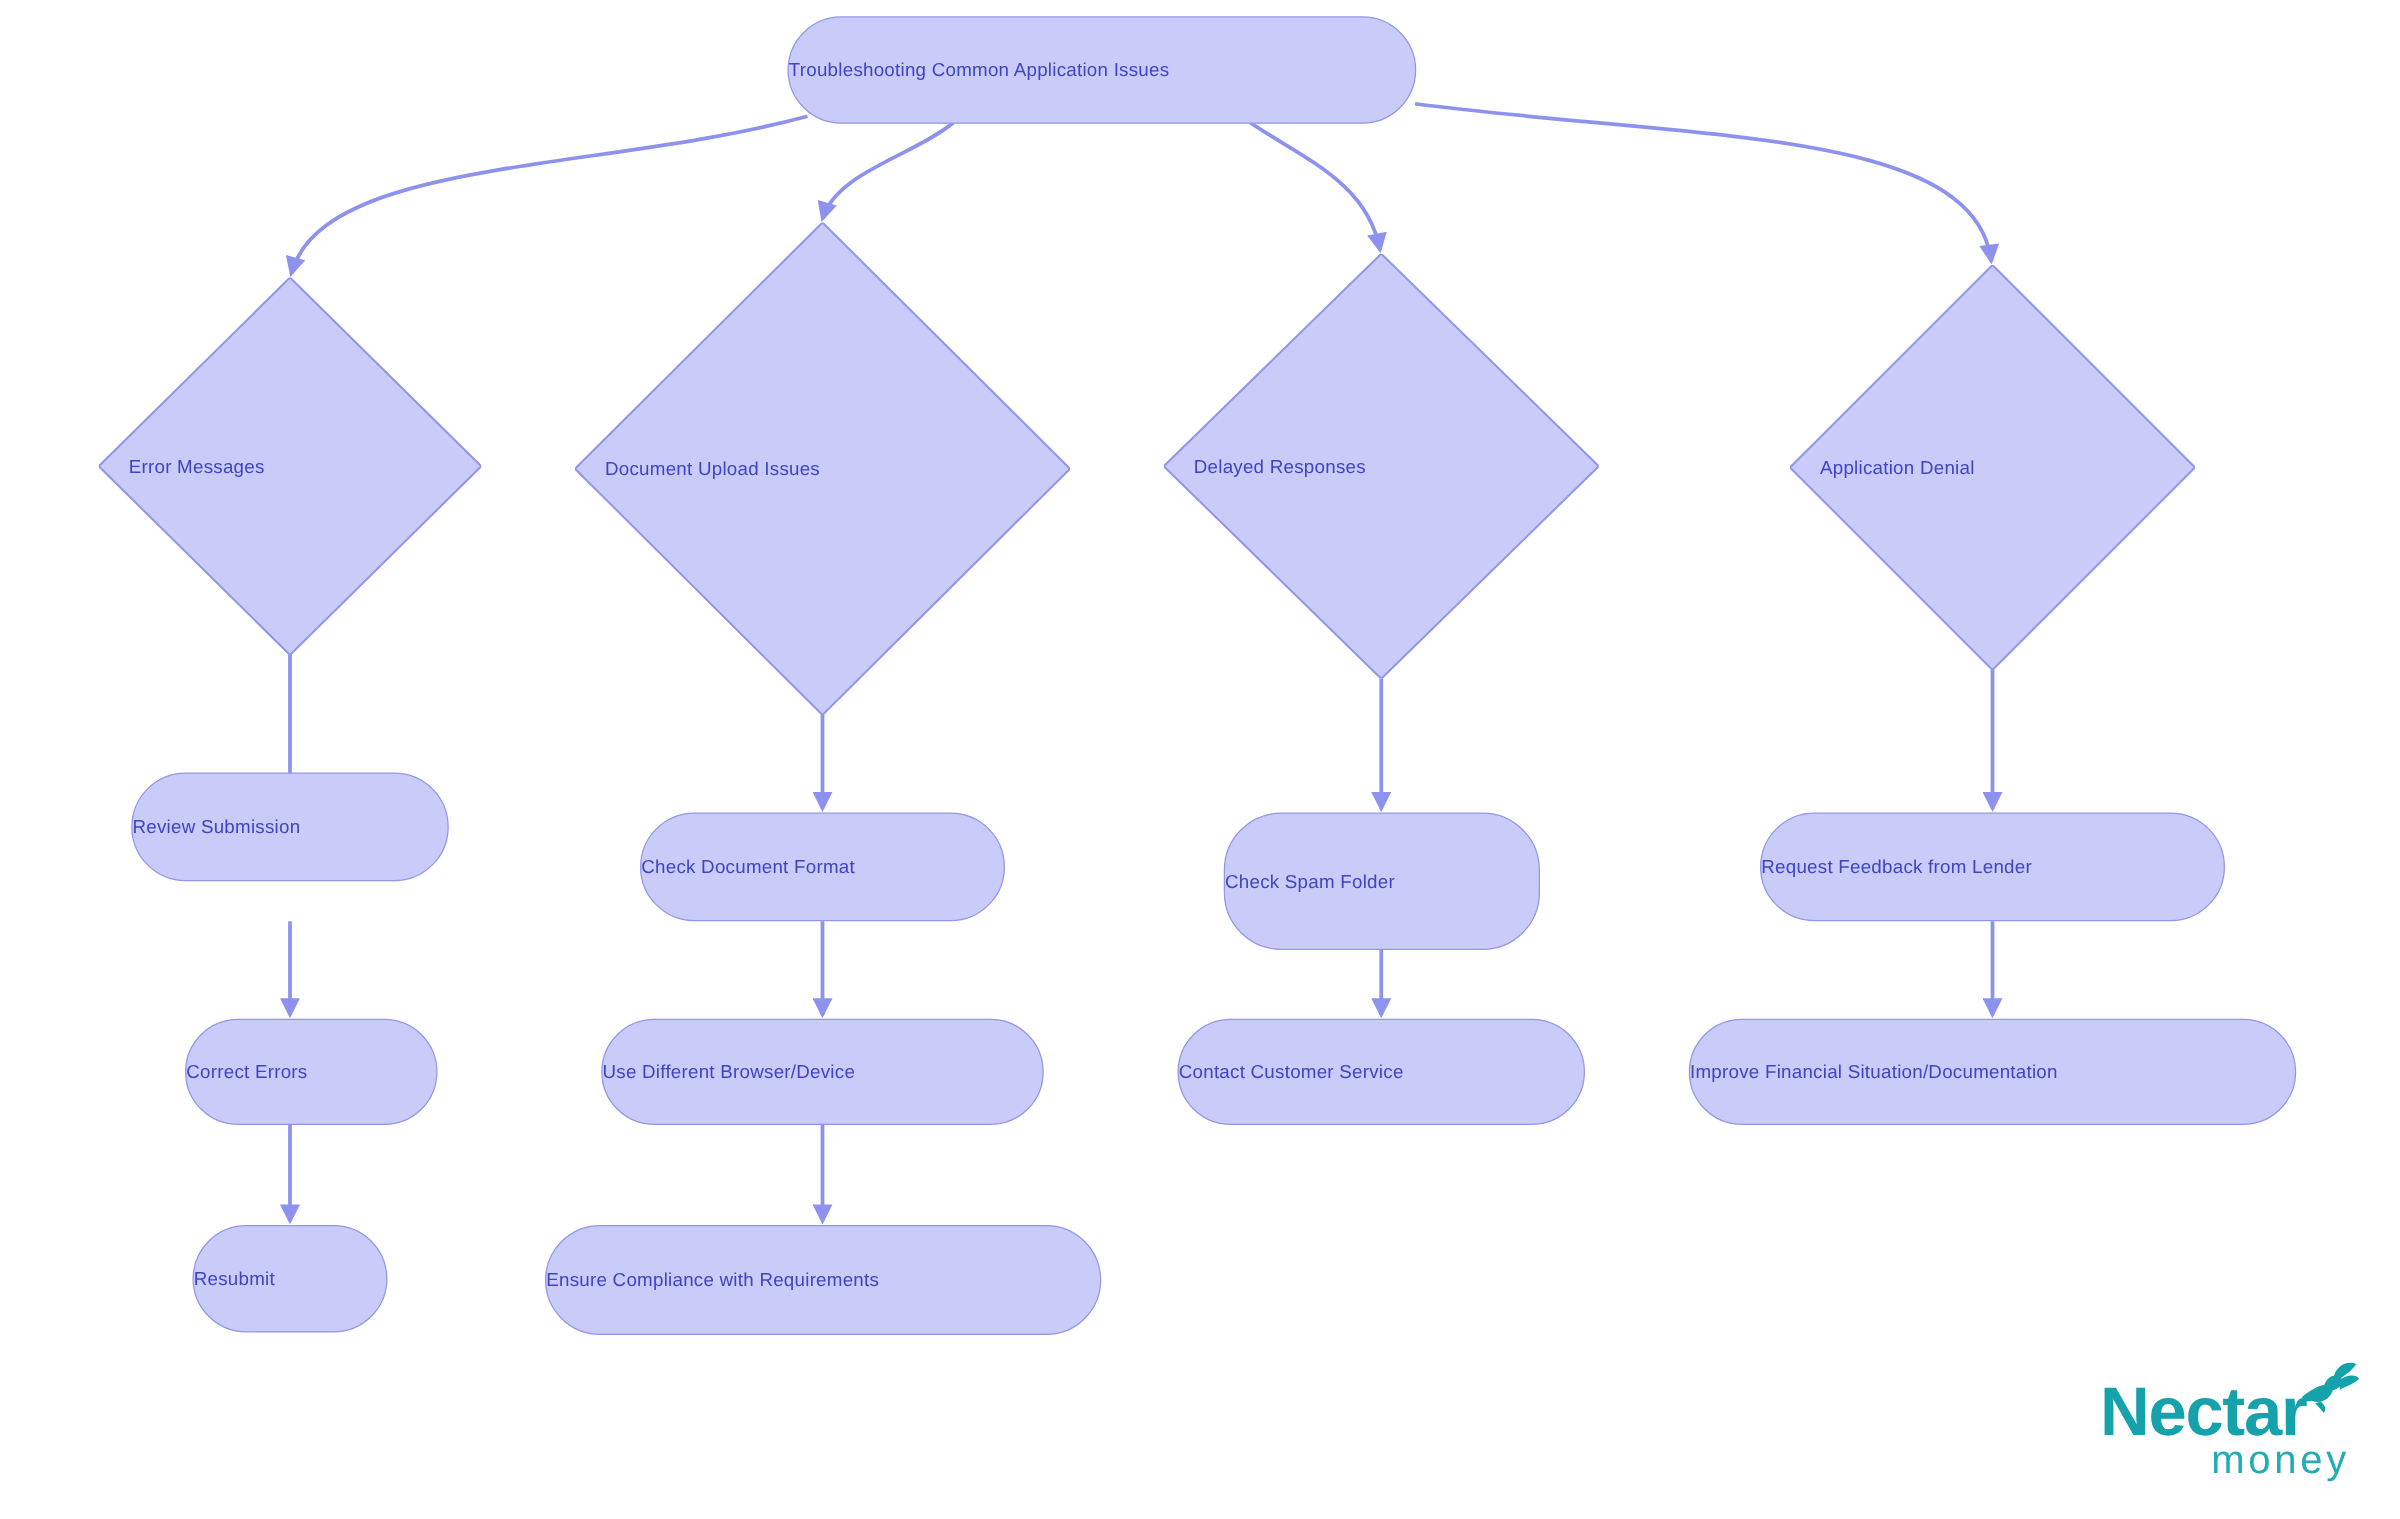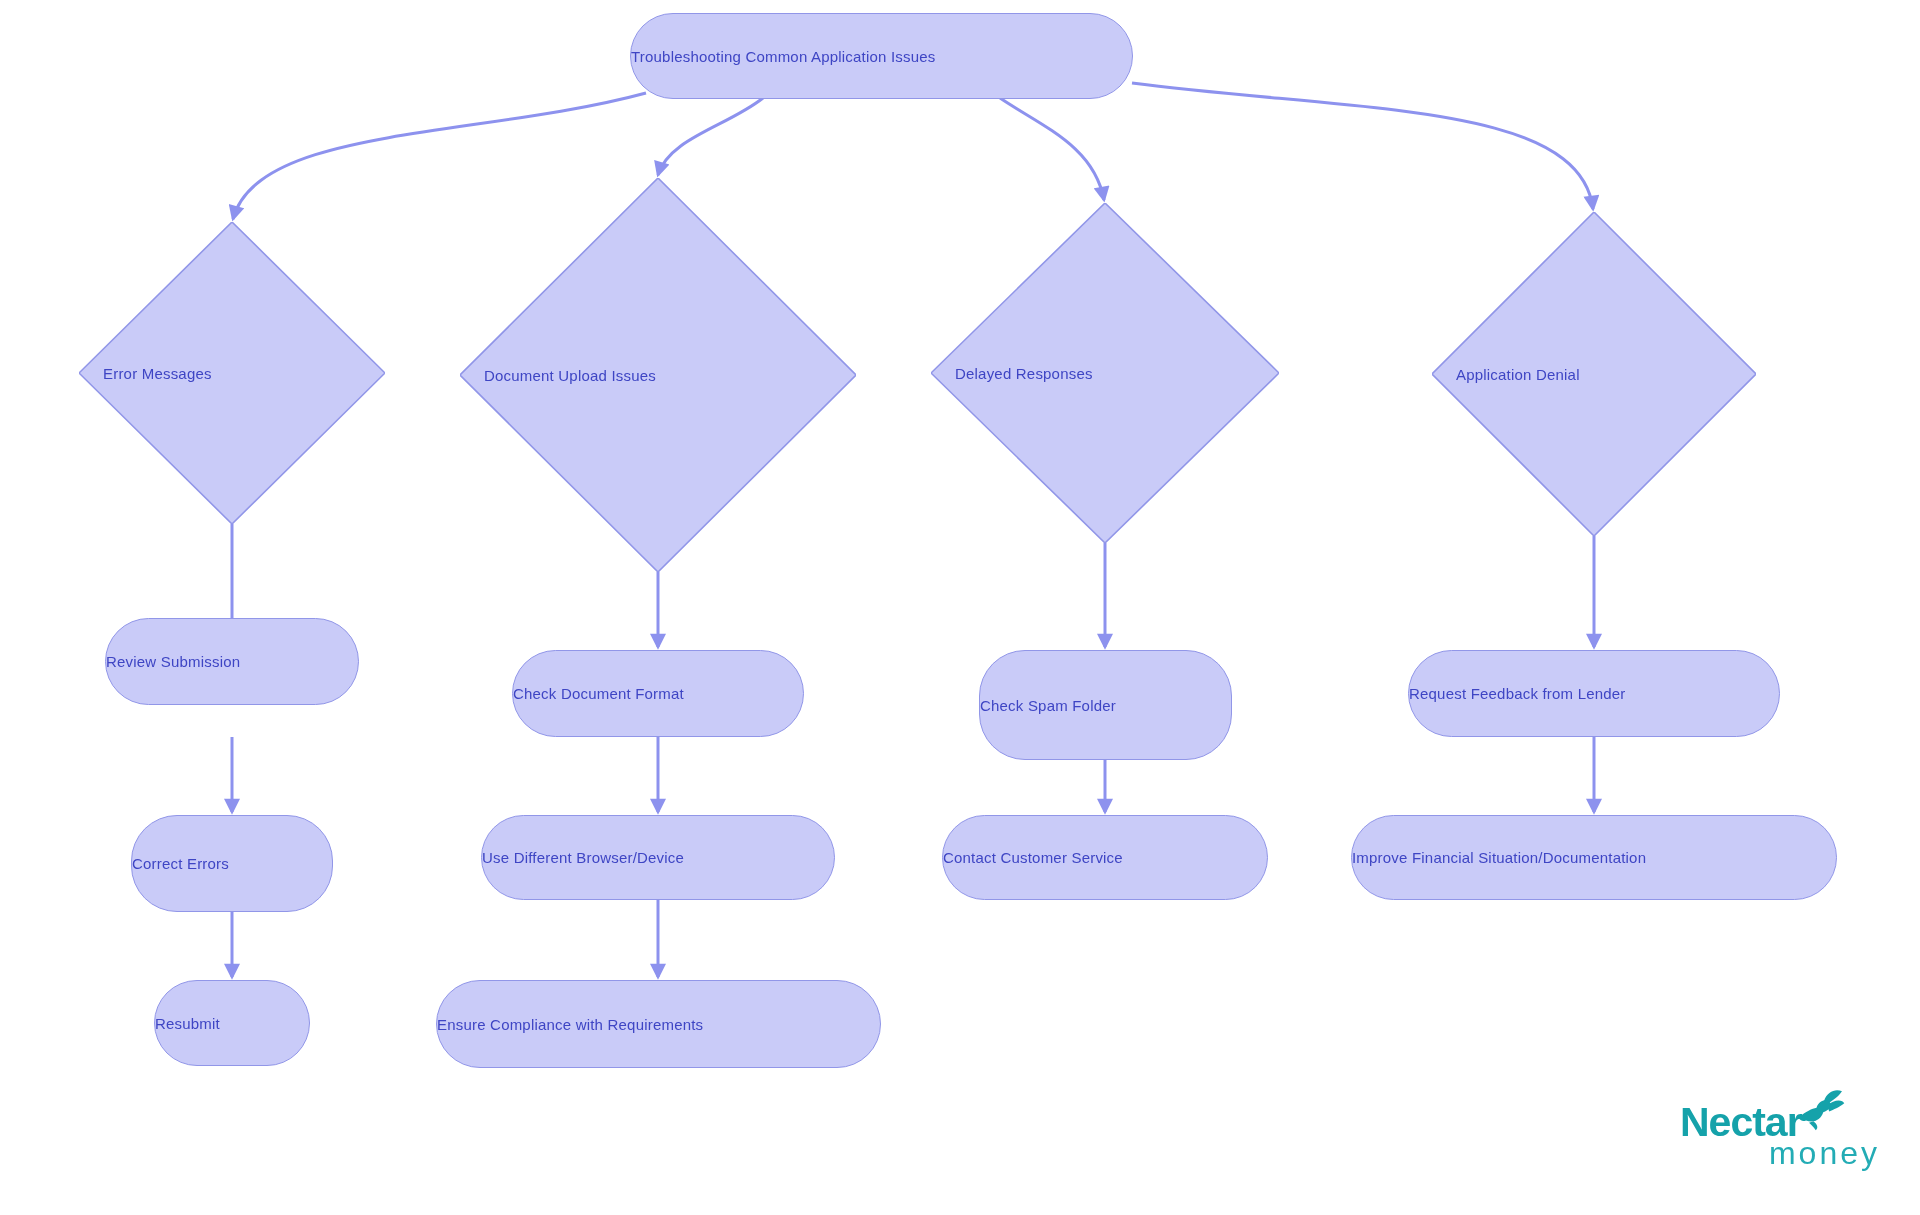--- a/index.html
+++ b/index.html
@@ -34,21 +34,21 @@
     fill:var(--node-fill,#c9cbf8);
     stroke:var(--node-border,#9196e8);
     stroke-width:1.6;
     vector-effect:non-scaling-stroke;
   }
   .diamond .dlabel{position:relative;z-index:2;margin-left:24px;}
 
   .logo{position:absolute;left:1680px;top:1102px;width:200px;}
   .logo-brand-row{display:flex;align-items:flex-start;line-height:1;}
   .brand-name{
-    font-size:41px;font-weight:bold;letter-spacing:-1px;
+    font-size:55px;font-weight:bold;letter-spacing:-1px;
     color:var(--brand-teal,#15a2aa);
   }
   .bird{width:48px;height:44px;margin-left:-5px;margin-top:-14px;flex:none;}
   .bird path{fill:var(--brand-teal,#15a2aa);}
   .brand-sub{
     margin-top:-6px;
     font-size:32px;font-weight:400;letter-spacing:3px;
     color:var(--brand-teal-light,#23acb5);
     text-align:right;line-height:1;
   }
@@ -106,21 +106,21 @@
 <div class="node diamond" style="left:1432px;top:212px;width:324px;height:324px">
   <svg viewBox="0 0 100 100" preserveAspectRatio="none">
       <polygon points="50,0 100,50 50,100 0,50"></polygon>
     </svg>
   <span class="dlabel">Application Denial</span>
 </div>
 
 <div class="node pill" style="left:105px;top:618px;width:254px;height:87px">
   <span>Review Submission</span>
 </div>
-<div class="node pill" style="left:131px;top:815px;width:202px;height:97px">
+<div class="node pill" style="left:148px;top:815px;width:202px;height:85px">
   <span>Correct Errors</span>
 </div>
 <div class="node pill" style="left:154px;top:980px;width:156px;height:86px">
   <span>Resubmit</span>
 </div>
 
 <div class="node pill" style="left:512px;top:650px;width:292px;height:87px">
   <span>Check Document Format</span>
 </div>
 <div class="node pill" style="left:481px;top:815px;width:354px;height:85px">

